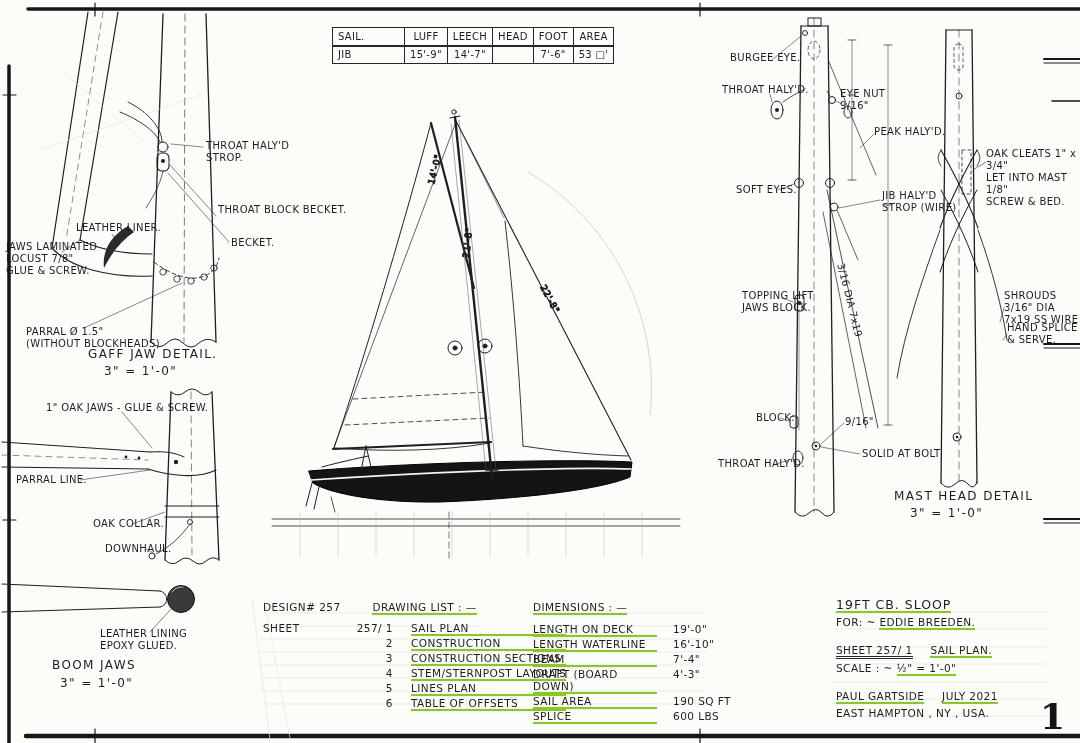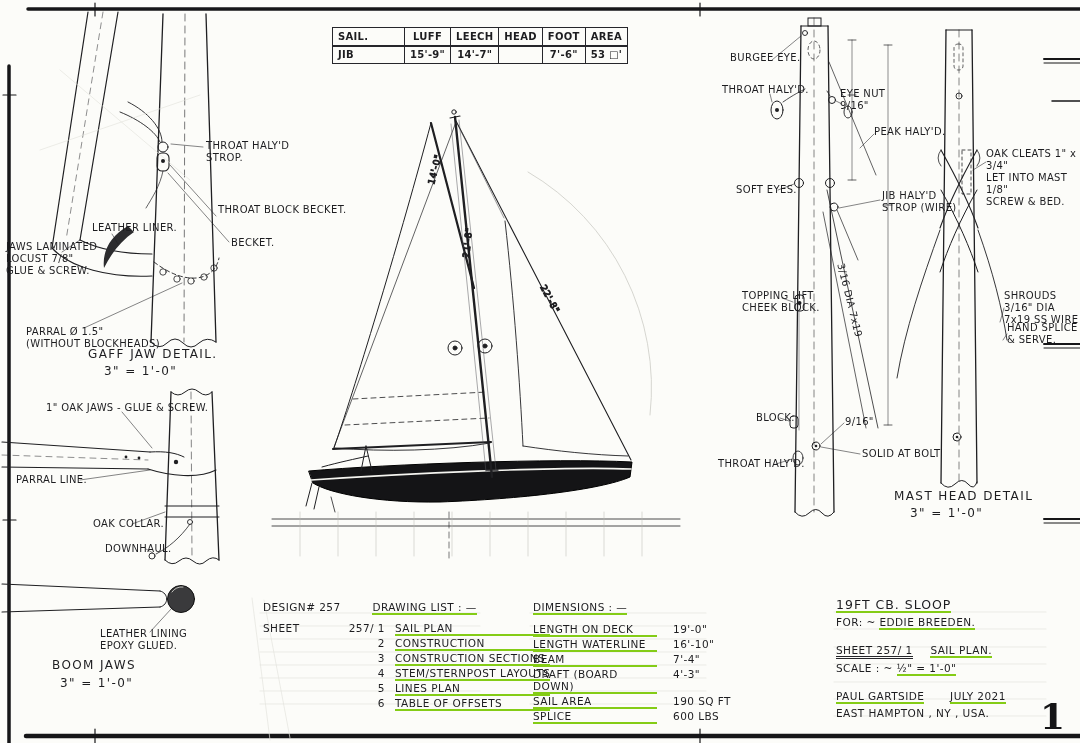--- a/index.html
+++ b/index.html
@@ -6,30 +6,30 @@
   html,body{width:1080px;height:743px;background:#e9e9e5;font-family:"DejaVu Sans",sans-serif}
   .sheet{position:relative;width:1080px;height:743px;background:#fcfcf9;overflow:hidden;color:#1d1d20}
   svg.art{position:absolute;left:0;top:0;pointer-events:none}
   .lbl{position:absolute;font-size:10px;line-height:12px;letter-spacing:.35px;white-space:pre-line;color:#1d1d20}
   .t1{font-size:12px;letter-spacing:1.4px}
   .t2{font-size:12px;letter-spacing:1.4px}
   .rot{transform-origin:left top}
   .svg-dim{font-size:9px;letter-spacing:.6px;fill:#1d1d20;font-family:"DejaVu Sans",sans-serif}
   
   .sail-table{position:absolute;left:332px;top:27px;border-collapse:collapse;font-size:10px;letter-spacing:.3px;color:#1d1d20}
-  .sail-table th,.sail-table td{border:1px solid #26262b;height:18px;padding:0 5px;font-weight:bold;text-align:center;min-width:40px}
+  .sail-table th,.sail-table td{border:1px solid #26262b;height:18px;padding:0 5px;font-weight:normal;text-align:center;min-width:40px}
   .sail-table th{border-bottom:2px solid #26262b}
   .sail-table th:first-child,.sail-table td:first-child{text-align:left;min-width:72px}
   
   .block{position:absolute;font-size:10.5px;letter-spacing:.45px;line-height:13.2px;color:#1d1d20}
   .u{border-bottom:2px solid #84cc16;display:inline-block;line-height:12px}
   .u2{border-bottom:3px double #26262b;display:inline-block;line-height:12px}
   .dl-head{margin-bottom:7px}
   .dl-head .sp-r{margin-right:28px}
-  .dl-row{display:grid;grid-template-columns:62px 50px auto;column-gap:10px;margin-bottom:1px}
+  .dl-row{display:grid;grid-template-columns:62px 50px auto;column-gap:18px;margin-bottom:1px}
   .dl-row .c2{text-align:right}
   .dim-title{margin-bottom:8px}
   .dim-row{display:grid;grid-template-columns:124px auto;column-gap:16px;margin-bottom:1px}
   .title-block .tb-row{margin-bottom:3px}
   .tb-title{font-size:12.5px;letter-spacing:1px}
   .tb-gap{height:11px}
   .page-num{position:absolute;left:1040px;top:695px;font-size:36px;font-weight:bold;font-family:"DejaVu Serif",serif;color:#141416}
 </style>
 </head>
 <body>
@@ -321,21 +321,21 @@
         <td>7'-6"</td>
         <td>53 □'</td>
       </tr>
     </tbody>
   </table>
 
   <div class="lbl" style="left:206px;top:140px">THROAT HALY'D
 STROP.</div>
   <div class="lbl" style="left:218px;top:204px">THROAT BLOCK BECKET.</div>
   <div class="lbl" style="left:231px;top:237px">BECKET.</div>
-  <div class="lbl" style="left:92px;top:222px">LEATHER LINER.</div>
+  <div class="lbl" style="left:76px;top:222px">LEATHER LINER.</div>
   <div class="lbl" style="left:6px;top:241px">JAWS LAMINATED
 LOCUST 7/8"
 GLUE &amp; SCREW.</div>
   <div class="lbl" style="left:26px;top:326px">PARRAL Ø 1.5"
 (WITHOUT BLOCKHEADS)</div>
   <div class="lbl t1" style="left:88px;top:348px">GAFF JAW DETAIL.</div>
   <div class="lbl t2" style="left:104px;top:365px">3" = 1'-0"</div>
 
   <div class="lbl" style="left:46px;top:402px">1" OAK JAWS - GLUE &amp; SCREW.</div>
   <div class="lbl" style="left:16px;top:474px">PARRAL LINE.</div>
@@ -348,21 +348,21 @@
 
   <div class="lbl" style="left:730px;top:52px">BURGEE EYE.</div>
   <div class="lbl" style="left:722px;top:84px">THROAT HALY'D.</div>
   <div class="lbl" style="left:840px;top:88px">EYE NUT
 9/16"</div>
   <div class="lbl" style="left:874px;top:126px">PEAK HALY'D.</div>
   <div class="lbl" style="left:736px;top:184px">SOFT EYES.</div>
   <div class="lbl" style="left:882px;top:190px">JIB HALY'D
 STROP (WIRE)</div>
   <div class="lbl" style="left:742px;top:290px">TOPPING LIFT
-CHEEK BLOCK.</div>
+JAWS BLOCK.</div>
   <div class="lbl rot" style="left:846px;top:262px;transform:rotate(76deg)">3/16 DIA 7x19</div>
   <div class="lbl" style="left:756px;top:412px">BLOCK.</div>
   <div class="lbl" style="left:845px;top:416px">9/16"</div>
   <div class="lbl" style="left:862px;top:448px">SOLID AT BOLT</div>
   <div class="lbl" style="left:718px;top:458px">THROAT HALY'D.</div>
   <div class="lbl" style="left:986px;top:148px">OAK CLEATS 1" x 3/4"
 LET INTO MAST 1/8"
 SCREW &amp; BED.</div>
   <div class="lbl" style="left:1004px;top:290px">SHROUDS 3/16" DIA
 7x19 SS WIRE</div>
@@ -449,19 +449,19 @@
       <span class="u" style="margin-left:14px">SAIL PLAN.</span>
     </div>
     <div class="tb-row">
       <span>SCALE :</span>
       <span>~</span>
       <span class="u">½" = 1'-0"</span>
     </div>
     <div class="tb-gap"></div>
     <div class="tb-row">
       <span class="u">PAUL GARTSIDE</span>
-      <span class="u" style="margin-left:22px">JULY 2021</span>
+      <span class="u" style="margin-left:14px">JULY 2021</span>
     </div>
     <div class="tb-row">EAST HAMPTON , NY ,  USA.</div>
   </div>
 
   <div class="page-num">1</div>
 </div>
 
 </body></html>

